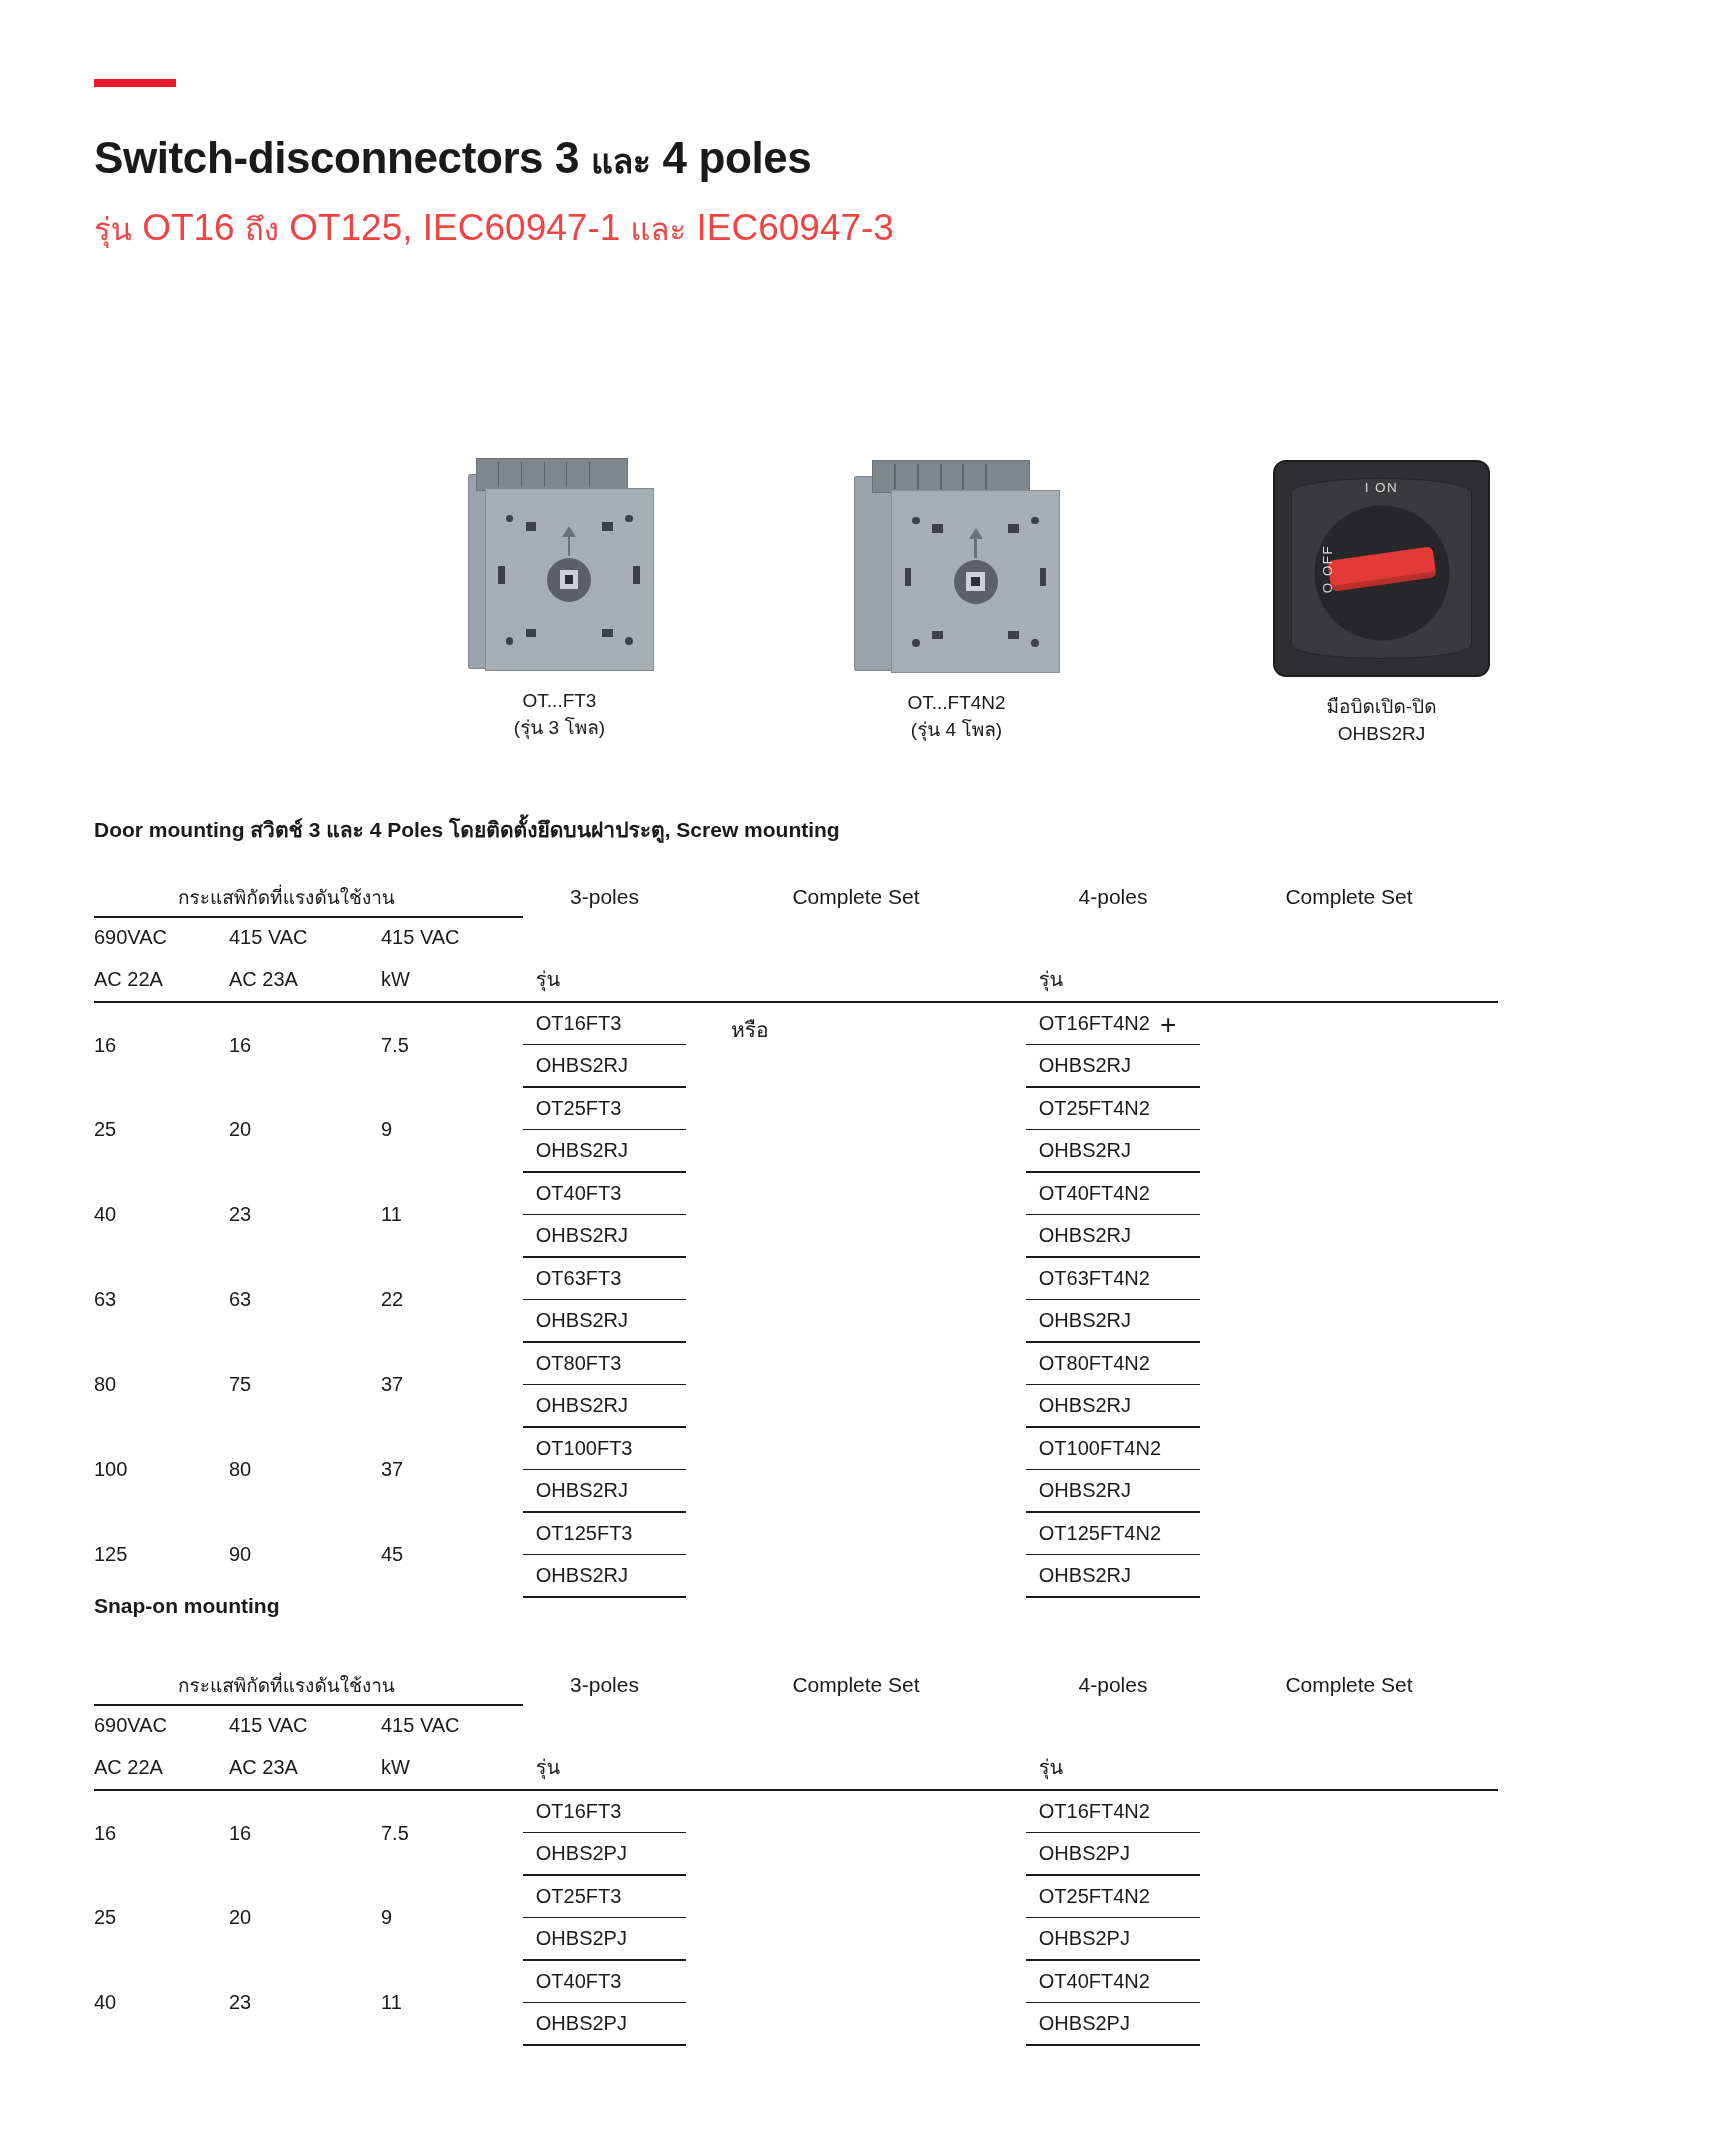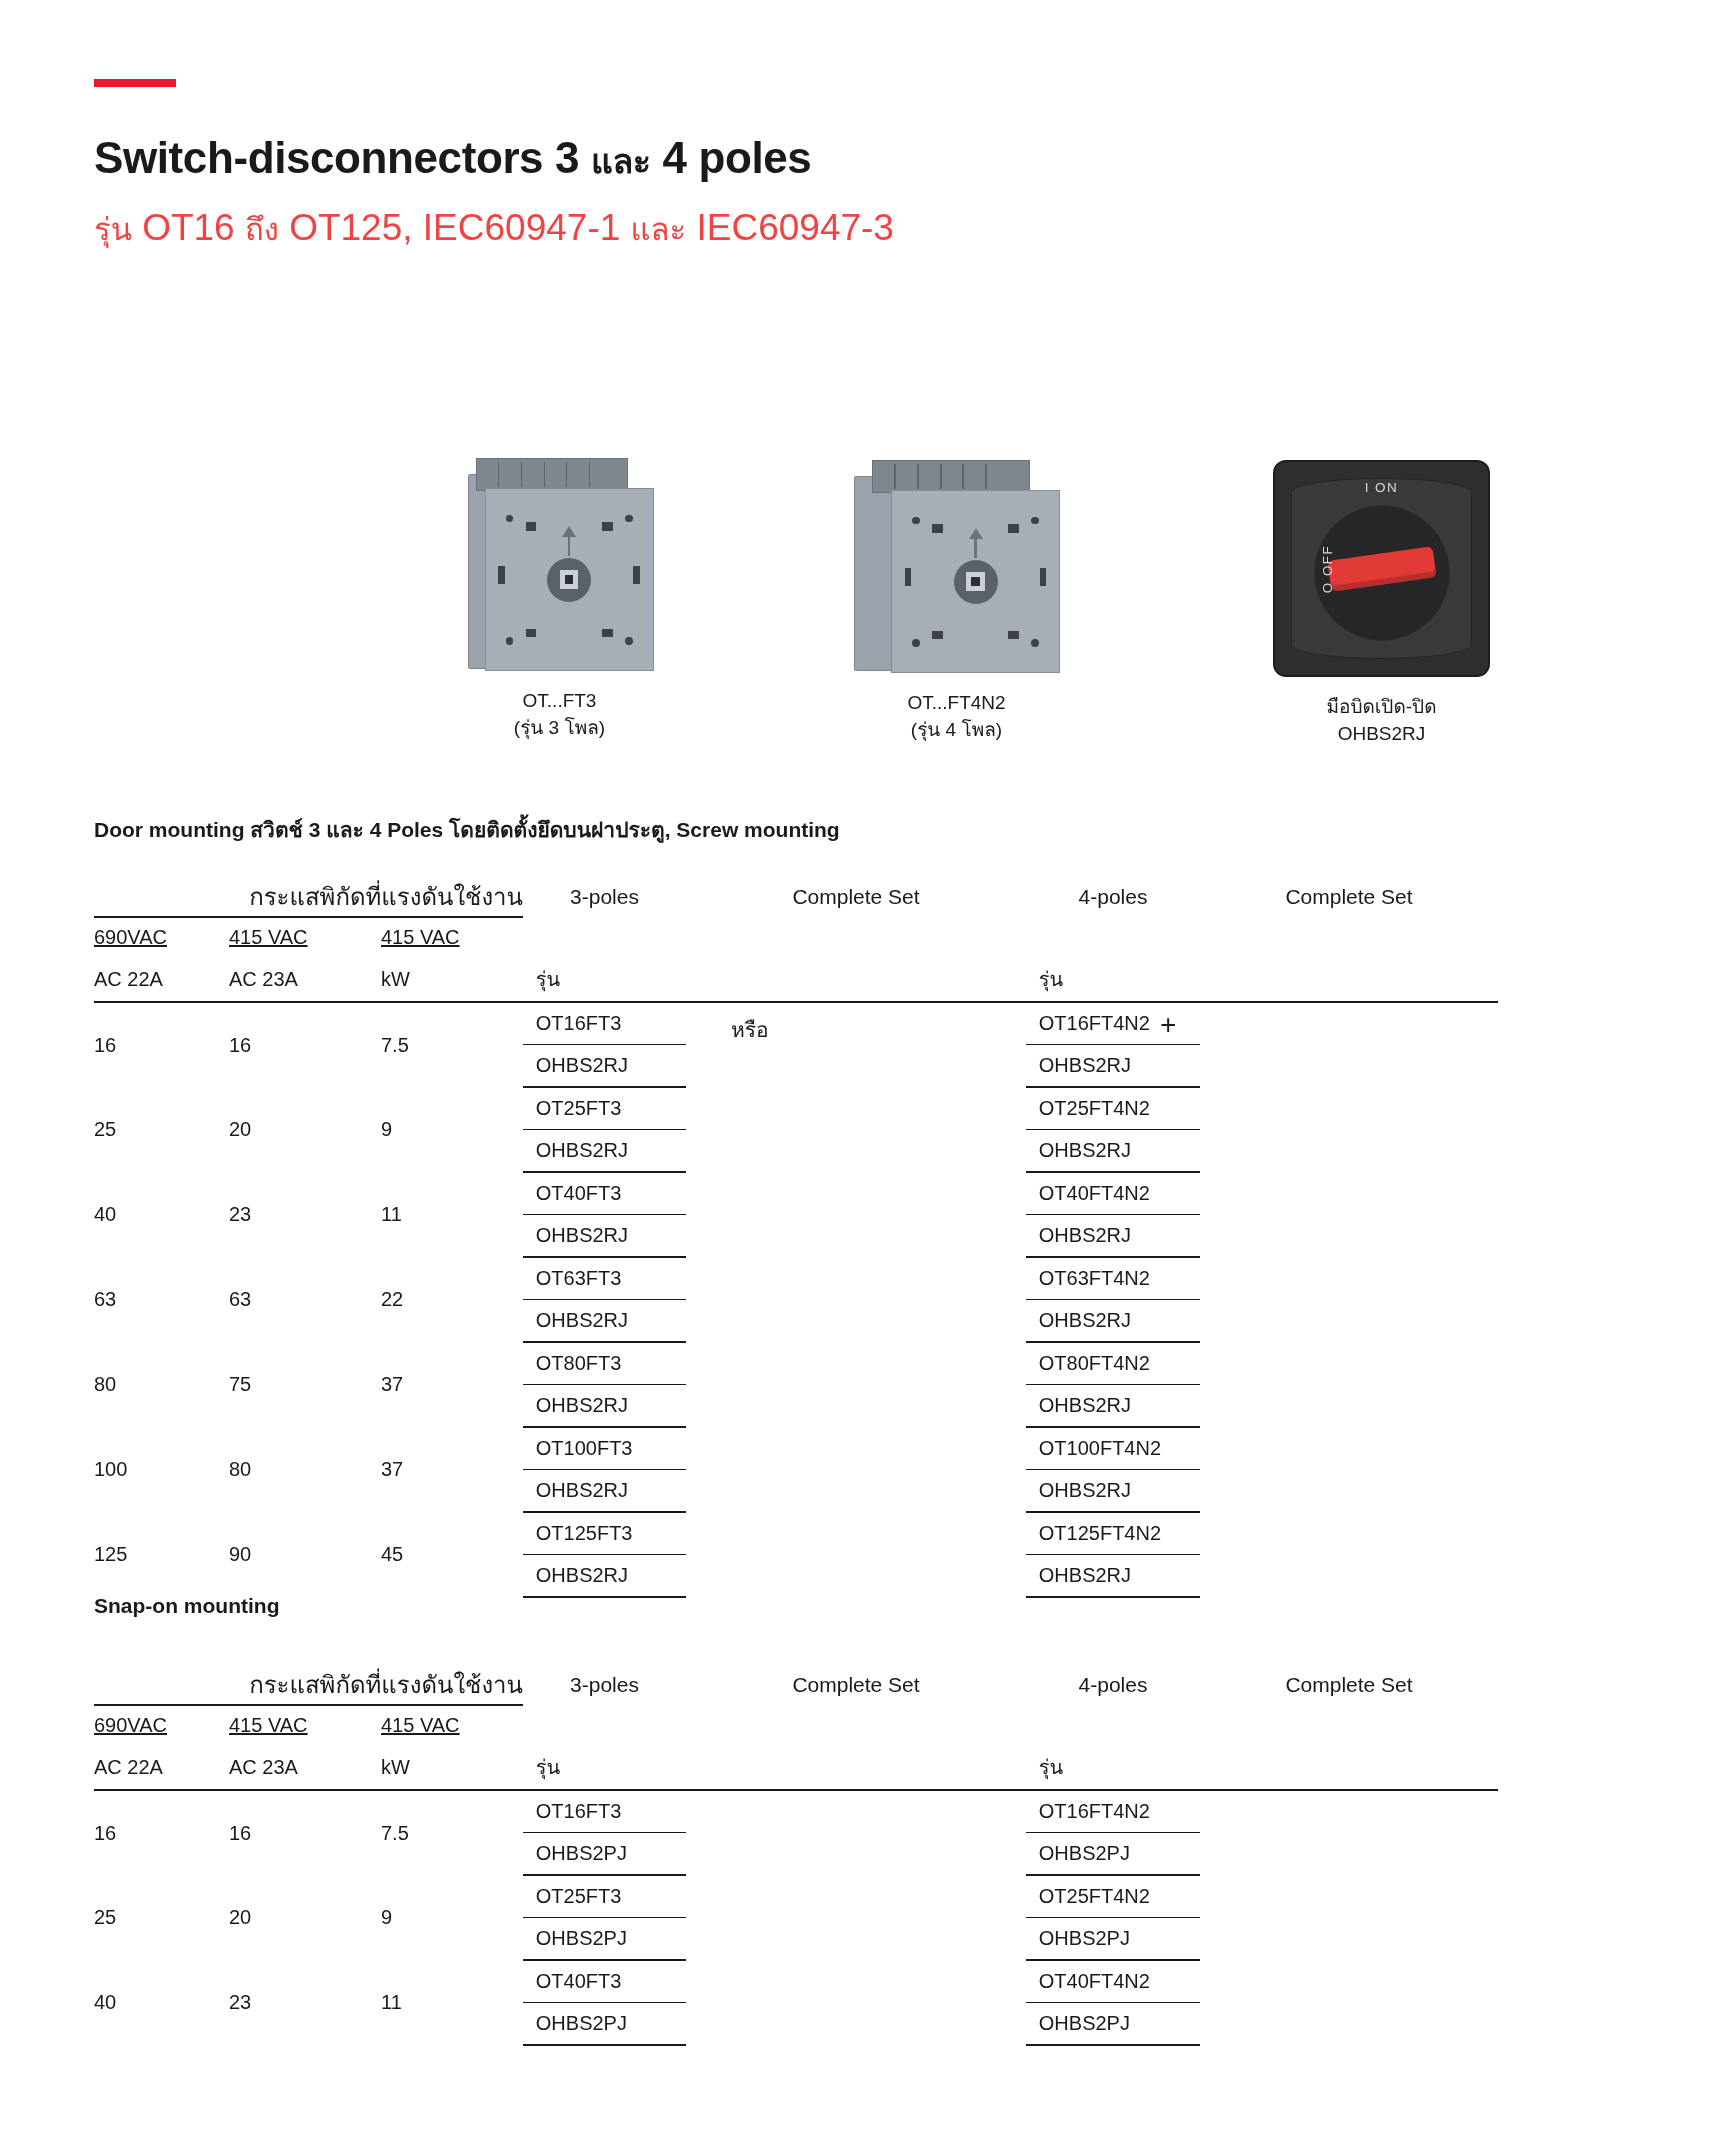--- a/index.html
+++ b/index.html
@@ -256,39 +256,38 @@
   .c-kw  { width: 142px; }
   .c-m3  { width: 163px; }
   .c-cs3 { width: 340px; }
   .c-m4  { width: 174px; }
   .c-cs4 { width: 298px; }
 
   .hdr-top {
     height: 40px;
   }
   .hdr-group {
-    font-size: 24px;
+    font-size: 19px;
     border-bottom: 2.1px solid #1a1a1a;
-    text-align: right;
+    text-align: left;
     padding-left: 84px !important;
   }
   .hdr-pole {
     font-size: 21px;
     font-weight: bold;
     text-align: center;
   }
   .hdr-cs {
     font-size: 21px;
     font-weight: bold;
     text-align: center;
   }
   .hdr-v {
     font-weight: bold;
     height: 40px;
-    text-decoration: underline;
   }
   .hdr-ac {
     font-weight: bold;
     height: 44px;
     border-bottom: 2.1px solid #1a1a1a;
   }
   .hdr-run {
     height: 44px;
     border-bottom: 2.1px solid #1a1a1a;
     padding-left: 12.8px !important;

